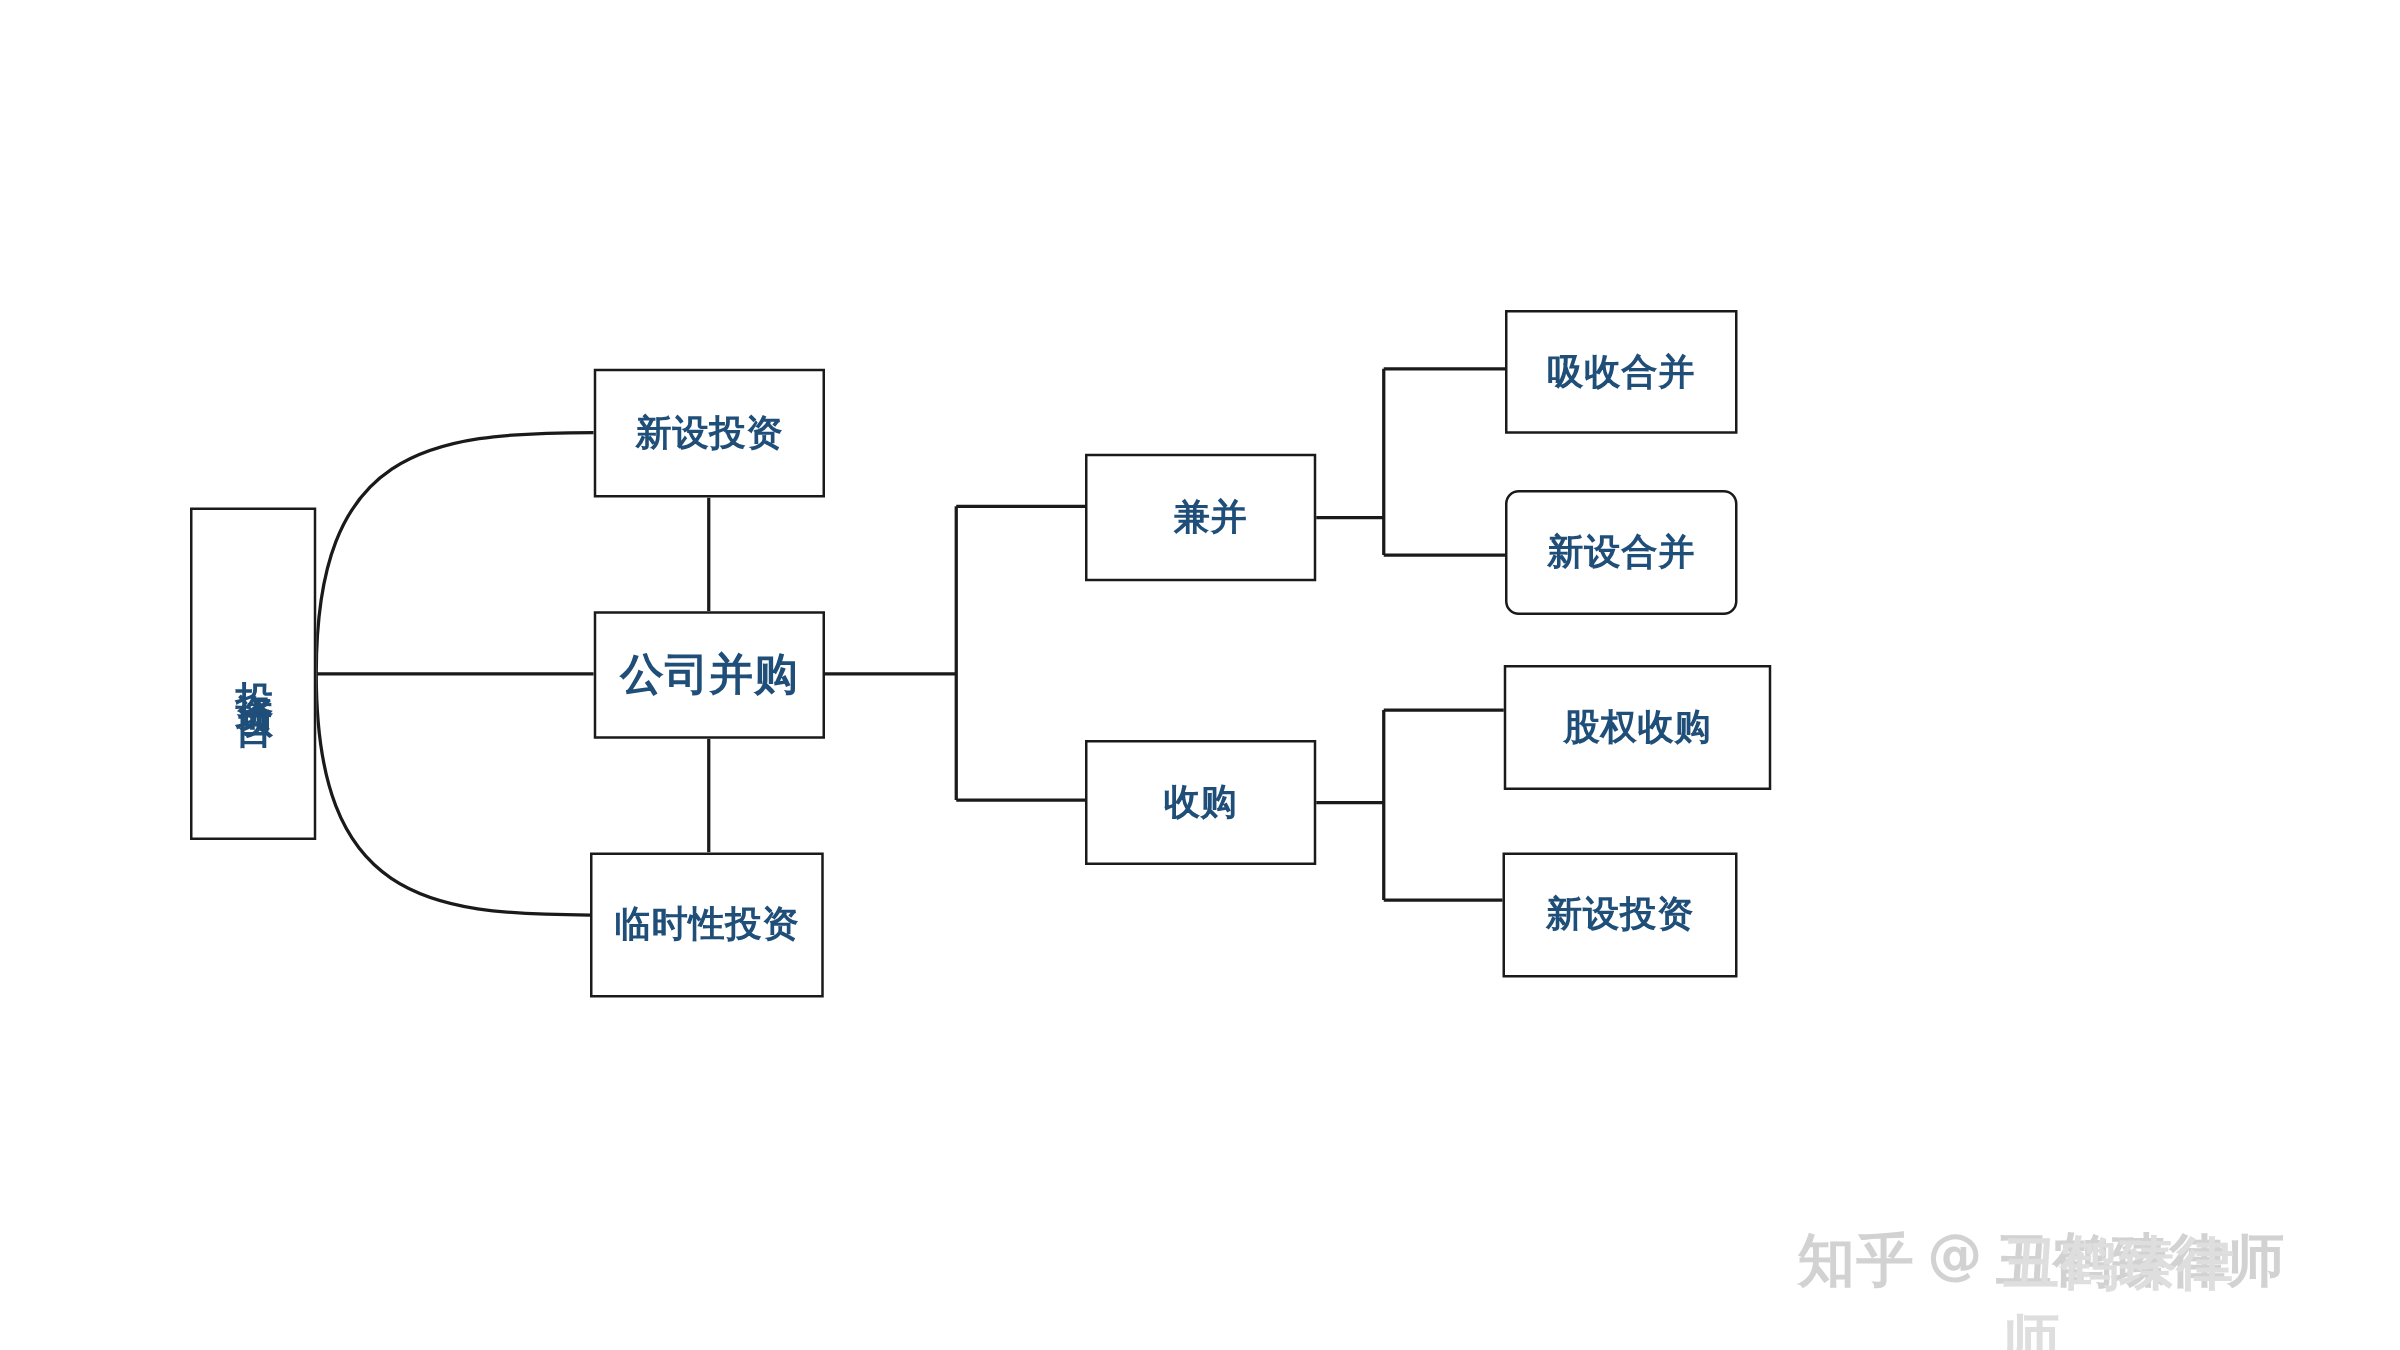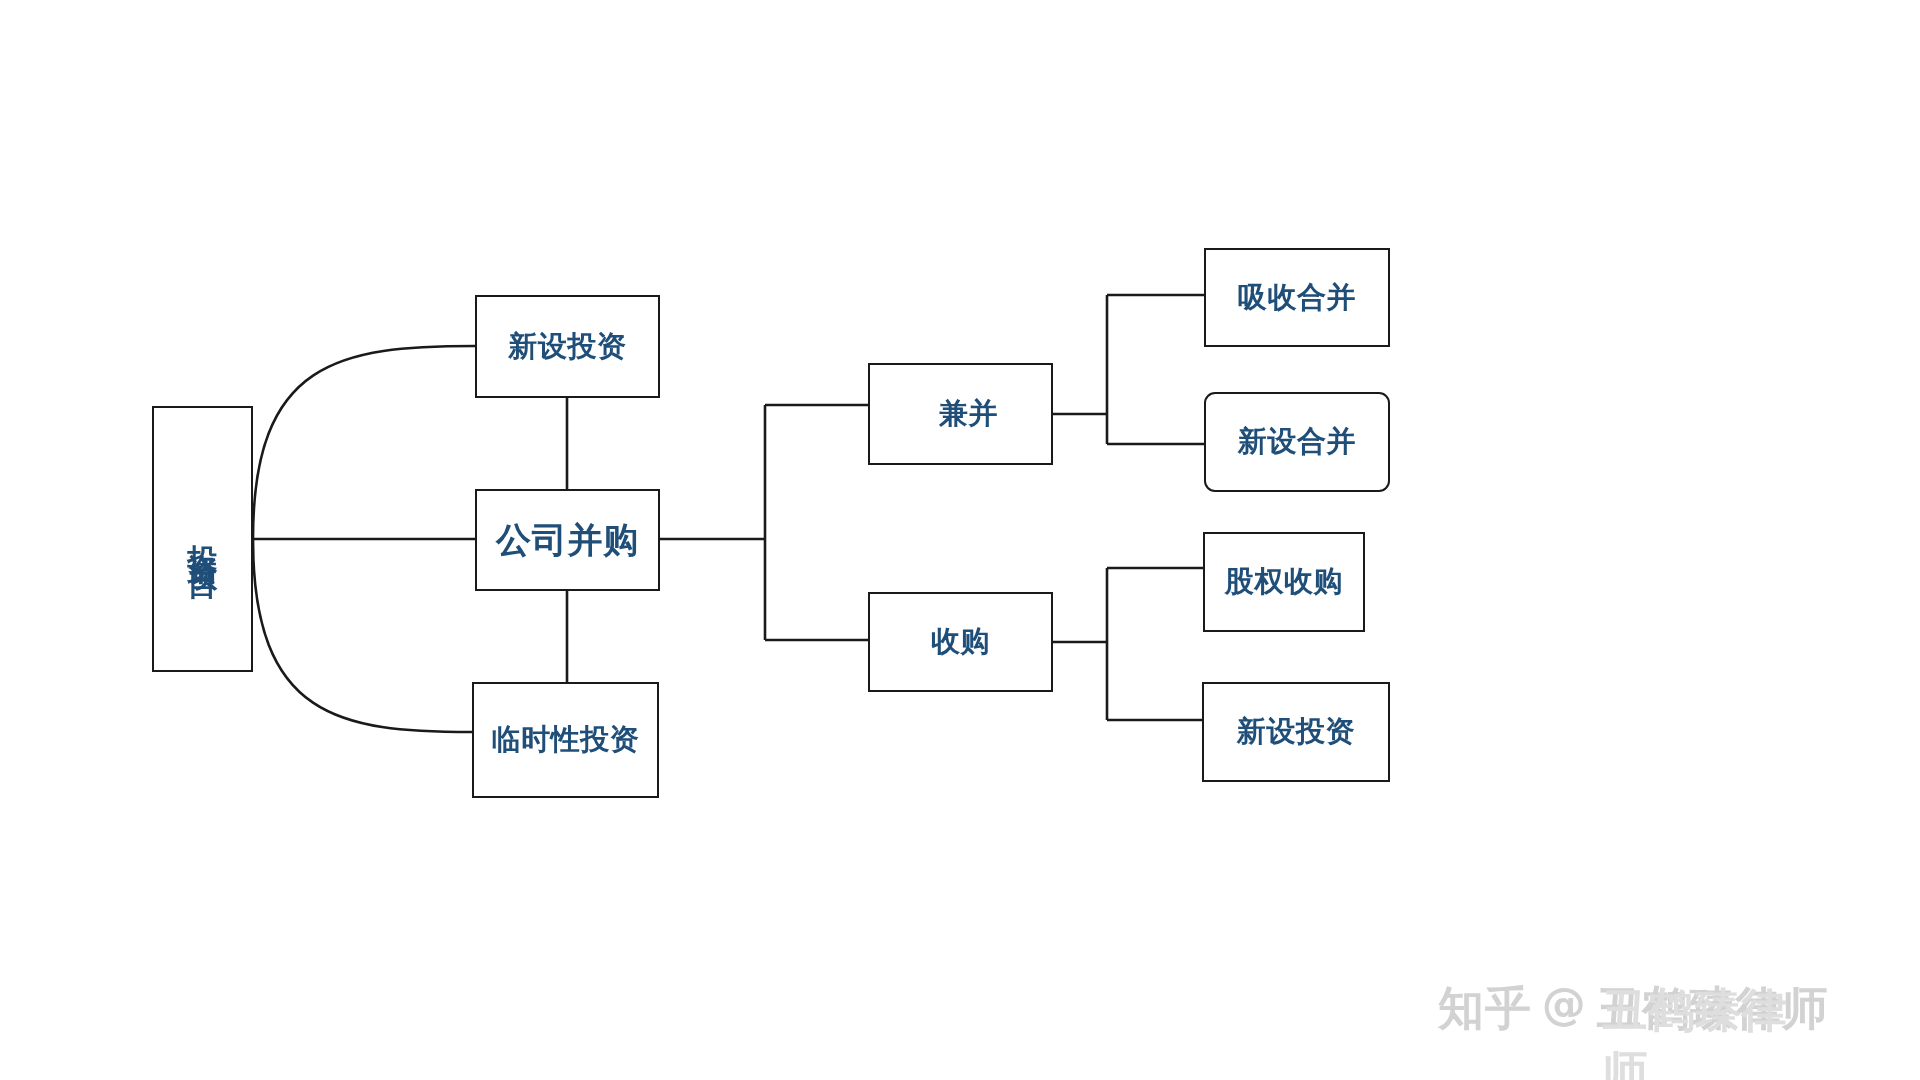--- a/index.html
+++ b/index.html
@@ -147,21 +147,21 @@
   </div>
 
   <div class="node" style="left:1204px; top:248px; width:186px; height:99px; font-size:29px;">
     <span class="node-label">吸收合并</span>
   </div>
 
   <div class="node" style="left:1204px; top:392px; width:186px; height:100px; font-size:29px;border-radius:11px;">
     <span class="node-label">新设合并</span>
   </div>
 
-  <div class="node" style="left:1203px; top:532px; width:162px; height:100px; font-size:29px;">
+  <div class="node" style="left:1203px; top:532px; width:214px; height:100px; font-size:29px;">
     <span class="node-label">股权收购</span>
   </div>
 
   <div class="node" style="left:1202px; top:682px; width:188px; height:100px; font-size:29px;">
     <span class="node-label">新设投资</span>
   </div>
 
   <div class="watermark" style="left:1438px; top:978px;">
     <span class="wm-brand">知乎</span>
     <span class="wm-at">@</span>

